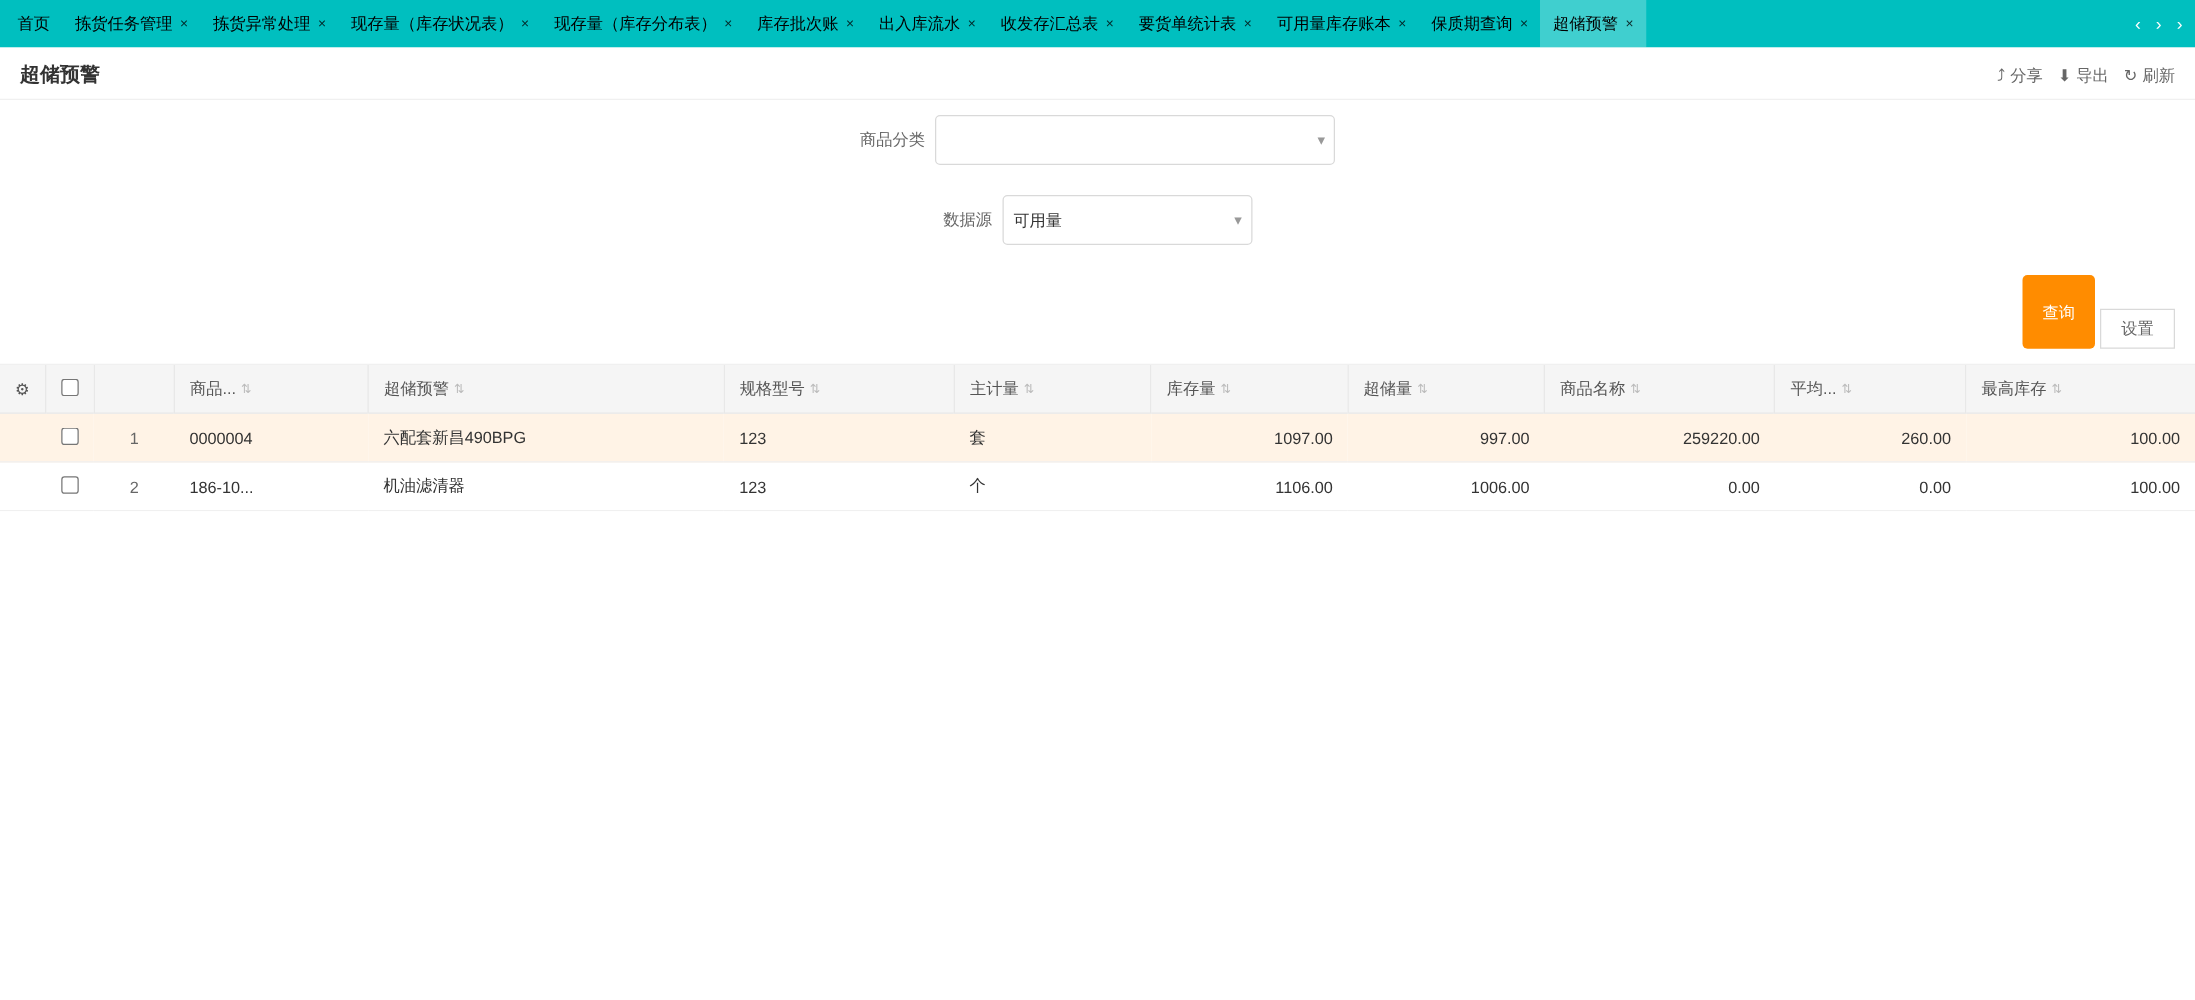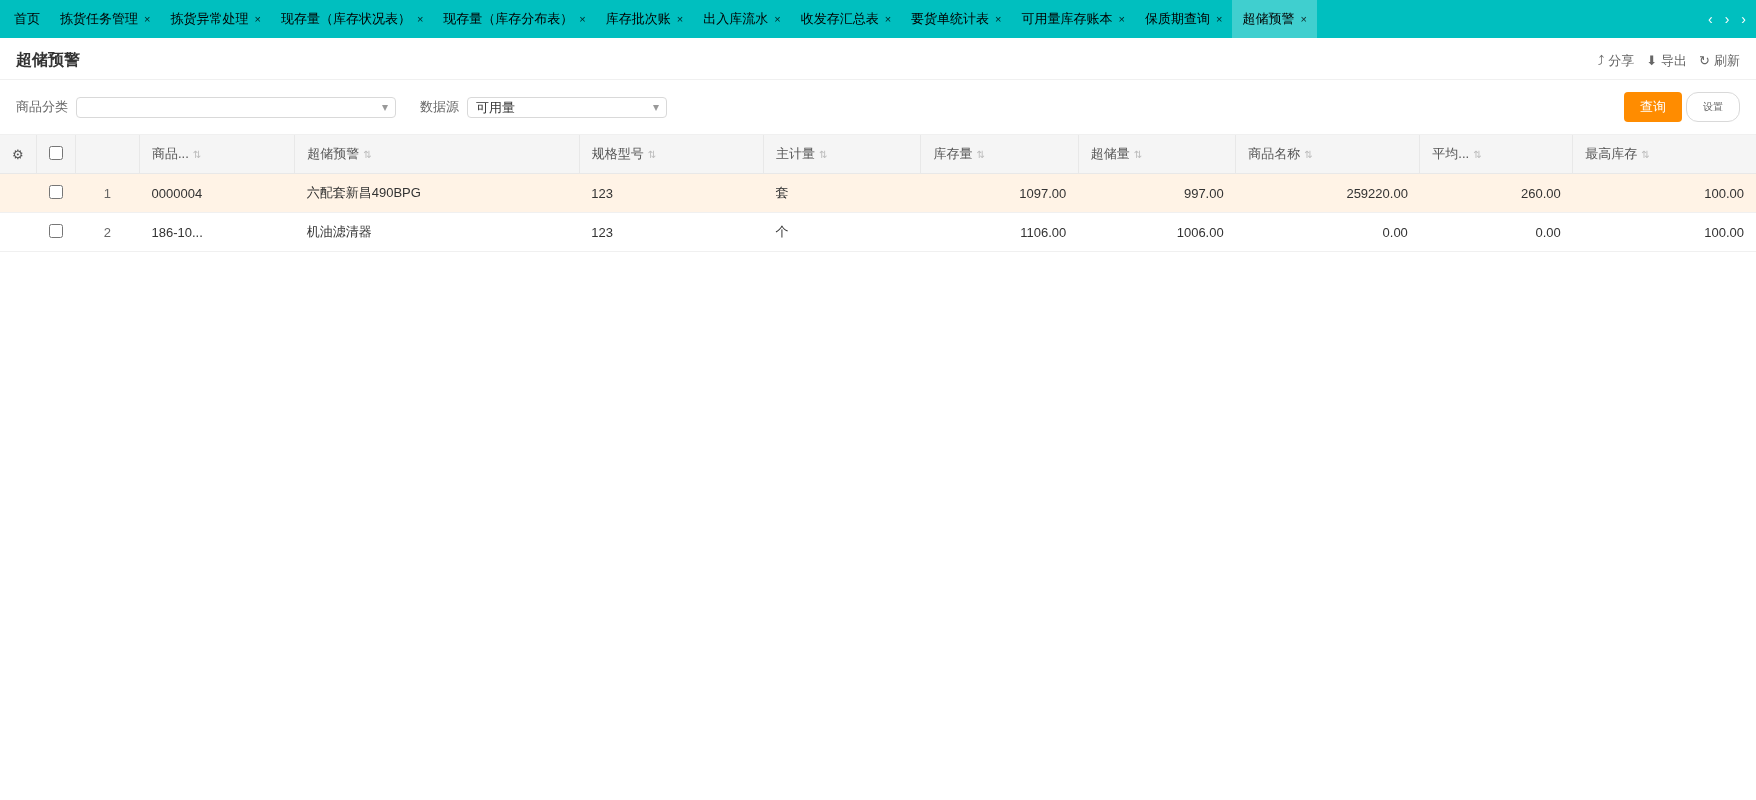--- a/index.html
+++ b/index.html
@@ -83,34 +83,35 @@
       border: none;
     }
 
     
     .filter-area {
       padding: 12px 16px;
       display: flex;
       align-items: center;
       gap: 24px;
       border-bottom: 1px solid #f0f0f0;
+      flex-direction: column;
     }
     .filter-item {
       display: flex;
       align-items: center;
       gap: 8px;
     }
     .filter-label {
       color: #666;
       white-space: nowrap;
       font-size: 13px;
     }
     .filter-select {
       width: 320px;
-      height: 21px;
+      height: 40px;
       border: 1px solid #d9d9d9;
       border-radius: 4px;
       padding: 0 28px 0 8px;
       font-size: 13px;
       appearance: none;
       background: #fff;
       color: #333;
       cursor: pointer;
       position: relative;
     }
@@ -138,24 +139,25 @@
       border: none;
       border-radius: 4px;
       padding: 6px 16px;
       font-size: 13px;
       cursor: pointer;
     }
     .btn-settings {
       background: #fff;
       color: #666;
       border: 1px solid #d9d9d9;
-      border-radius: 12px;
+      border-radius: 0;
       padding: 6px 16px;
-      font-size: 10px;
-      cursor: pointer;
+      font-size: 13px;
+      cursor: pointer;
+      margin-top: 27px;
     }
 
     
     .table-container {
       padding: 0 0;
       overflow-x: auto;
     }
     table {
       width: 100%;
       border-collapse: collapse;

